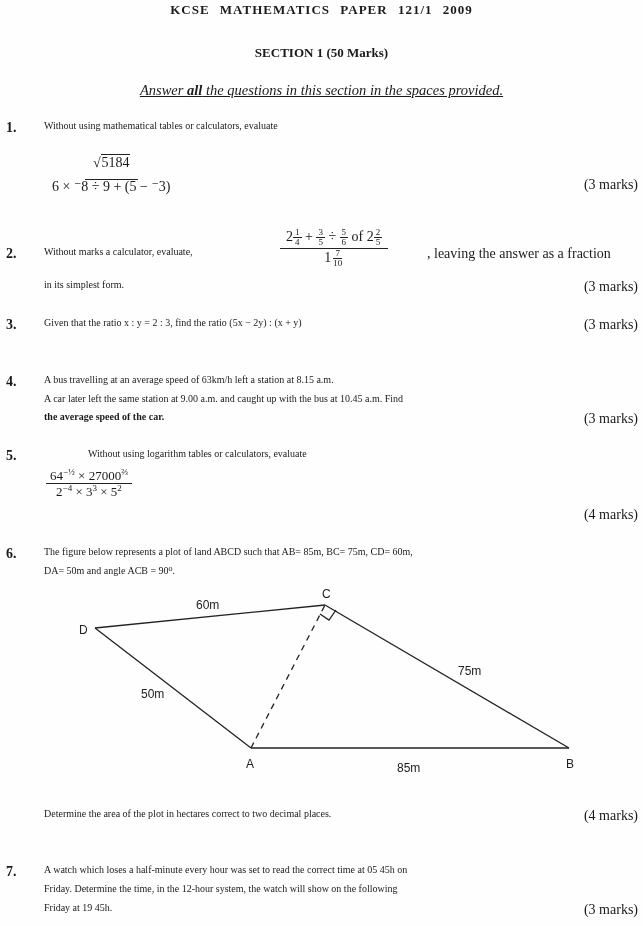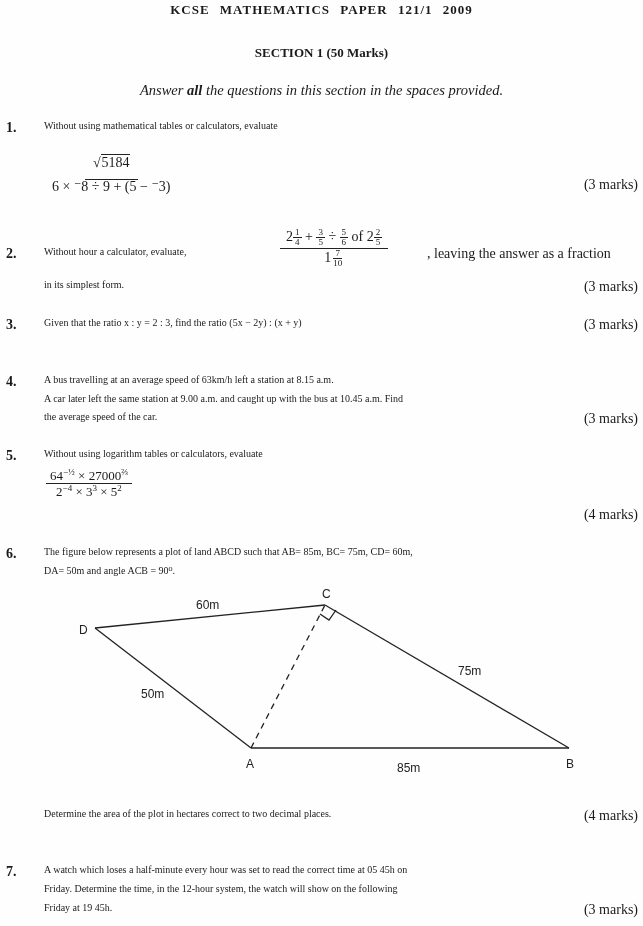--- a/index.html
+++ b/index.html
@@ -3,21 +3,21 @@
 <meta charset="utf-8">
 <style>
   html, body { margin:0; padding:0; }
   body {
     width:643px; height:926px; background:#fefefe; color:#1a1a1a;
     font-family:"Liberation Serif","DejaVu Serif",serif; position:relative; overflow:hidden;
   }
   .abs { position:absolute; white-space:nowrap; }
   .title { top:2px; left:0; width:643px; text-align:center; font-weight:bold; font-size:13px; letter-spacing:1px; word-spacing:6px; }
   .section { top:45px; left:0; width:643px; text-align:center; font-weight:bold; font-size:13px; }
-  .instr { top:82px; left:0; width:643px; text-align:center; font-style:italic; font-size:14.5px; }
+  .instr { top:82px; left:0; width:643px; text-align:center; font-style:italic; font-size:14.5px;text-decoration:underline; }
   .instr b { font-weight:bold; }
   .qnum { font-weight:bold; font-size:14px; left:6px; }
   .txt { font-size:10px; left:44px; }
   .marks { font-size:14px; right:5px; }
   .frac { display:inline-flex; flex-direction:column; align-items:center; vertical-align:middle; }
   .frac .num { border-bottom:1px solid #222; padding:0 2px; line-height:1.05; }
   .frac .den { line-height:1.05; padding:0 2px;text-align:center; }
   .sm { font-size:9px; }
   .sqrt { border-top:1px solid #222; padding-left:1px; }
   sup { font-size:9px; }
@@ -34,21 +34,21 @@
 <div class="abs txt" style="top:120px;">Without using mathematical tables or calculators, evaluate</div>
 <div class="abs" style="top:148px; left:50px; font-size:14px;">
   <span class="frac">
     <span class="num" style="padding:8px 8px;">√<span class="sqrt">5184</span></span>
     <span class="den">6 × ⁻8 ÷ 9 + (5 − ⁻3)</span>
   </span>
 </div>
 <div class="abs marks" style="top:177px;">(3 marks)</div>
 
 <div class="abs qnum" style="top:246px;">2.</div>
-<div class="abs txt" style="top:246px;">Without hour a calculator, evaluate,</div>
+<div class="abs txt" style="top:246px;">Without marks a calculator, evaluate,</div>
 <div class="abs" style="top:228px; left:280px; font-size:14px;">
   <span class="frac">
     <span class="num" style="padding:0 6px;">2<span class="frac sm">
           <span class="num">1</span>
           <span class="den">4</span>
         </span> + <span class="frac sm">
           <span class="num">3</span>
           <span class="den">5</span>
         </span> ÷ <span class="frac sm">
           <span class="num">5</span>
@@ -67,25 +67,25 @@
 <div class="abs txt" style="top:279px;">in its simplest form.</div>
 <div class="abs marks" style="top:279px;">(3 marks)</div>
 
 <div class="abs qnum" style="top:317px;">3.</div>
 <div class="abs txt" style="top:317px;">Given that the ratio x : y = 2 : 3, find the ratio (5x − 2y) : (x + y)</div>
 <div class="abs marks" style="top:317px;">(3 marks)</div>
 
 <div class="abs qnum" style="top:374px;">4.</div>
 <div class="abs txt" style="top:374px;">A bus travelling at an average speed of 63km/h left a station at 8.15 a.m.</div>
 <div class="abs txt" style="top:393px;">A car later left the same station at 9.00 a.m. and caught up with the bus at 10.45 a.m.  Find</div>
-<div class="abs txt" style="top:411px;">the average speed of the car.</div>
+<div class="abs txt" style="top:411px;font-weight:bold;">the average speed of the car.</div>
 <div class="abs marks" style="top:411px;">(3 marks)</div>
 
 <div class="abs qnum" style="top:448px;">5.</div>
-<div class="abs txt" style="top:448px;">Without using logarithm tables or calculators, evaluate</div>
+<div class="abs txt" style="top:448px;margin-left:44px;">Without using logarithm tables or calculators, evaluate</div>
 <div class="abs" style="top:468px; left:46px; font-size:13px;">
   <span class="frac">
     <span class="num" style="padding:0 4px;">64<sup>−½</sup> × 27000<sup>⅔</sup></span>
     <span class="den">2<sup>−4</sup> × 3<sup>3</sup> × 5<sup>2</sup></span>
   </span>
 </div>
 <div class="abs marks" style="top:507px;">(4 marks)</div>
 
 <div class="abs qnum" style="top:546px;">6.</div>
 <div class="abs txt" style="top:546px;">The figure below represents a plot of land ABCD such that AB= 85m, BC= 75m, CD= 60m,</div>

